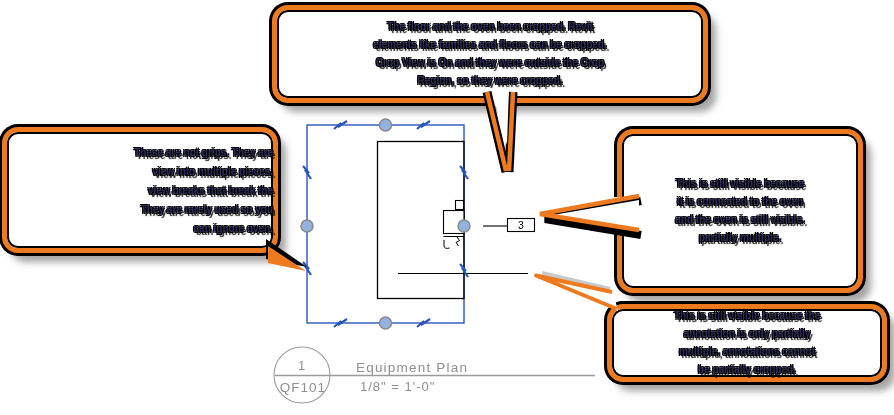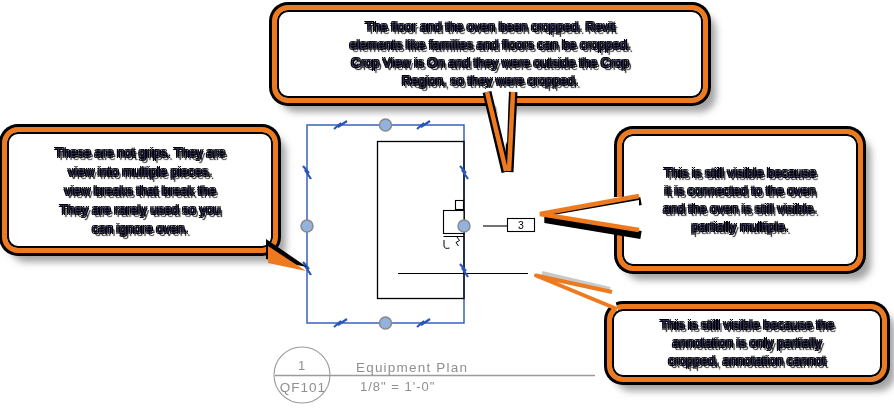--- a/index.html
+++ b/index.html
@@ -10,29 +10,29 @@
   svg{position:absolute;left:0;top:0;}
   .layer{position:absolute;left:0;top:0;width:894px;height:415px;pointer-events:none;}
   .callout{
     position:absolute;box-sizing:border-box;background:#fff;
     border:5px solid #ee7a1f;border-radius:16px;
     box-shadow:0 0 0 3px #000, inset 0 0 0 2px #000, 8px 9px 7px rgba(90,90,90,.55);
     display:flex;flex-direction:column;justify-content:center;align-items:center;
     z-index:2;
   }
   .callout .line{
-    font-weight:normal;font-size:13px;line-height:18px;text-align:center;
+    font-weight:bold;font-size:10px;line-height:18px;text-align:center;
     color:#2a2a55;white-space:nowrap;
     text-shadow:-1px -1px 0 #000, 1px -1px 0 #000, -1px 1px 0 #000,
                 1px 1px 0 #000, 2.5px 2.5px 1px rgba(0,0,0,.92);
   }
   #callout-top{left:272px;top:5px;width:436px;height:98px;}
-  #callout-left{left:2px;top:127px;width:276px;height:126px;}
+  #callout-left{left:2px;top:127px;width:276px;height:126px;align-items:flex-end;}
   #callout-left .line{line-height:19px;}
-  #callout-right{left:617px;top:129px;width:246px;height:142px;}
+  #callout-right{left:617px;top:129px;width:246px;height:164px;}
   #callout-bottom-right{left:607px;top:304px;width:280px;height:78px;}
   #tails{z-index:3;}
 </style>
 </head>
 <body>
 
 <div id="root">
 
   <svg class="layer" width="894" height="415" viewBox="0 0 894 415">
 
@@ -102,21 +102,22 @@
   <div class="callout" id="callout-right">
     <div class="line">This is still visible because</div>
     <div class="line">it is connected to the oven</div>
     <div class="line">and the oven is still visible.</div>
     <div class="line">partially multiple.</div>
   </div>
 
   <div class="callout" id="callout-bottom-right">
     <div class="line">This is still visible because the</div>
     <div class="line">annotation is only partially</div>
-    <div class="line">cropped, annotation cannot</div>
+    <div class="line">multiple, annotations cannot</div>
+    <div class="line">be partially cropped.</div>
   </div>
 
   <svg class="layer" id="tails" width="894" height="415" viewBox="0 0 894 415">
 
     <g>
       <rect x="486" y="88" width="26" height="18" fill="#fff"></rect>
       <path d="M487,92 L506,172" stroke="#000" stroke-width="9" fill="none"></path>
       <path d="M513,92 L509,172" stroke="#000" stroke-width="9" fill="none"></path>
       <path d="M487,92 L506,171" stroke="#ee7a1f" stroke-width="4.5" fill="none"></path>
       <path d="M513,92 L509,171" stroke="#ee7a1f" stroke-width="4.5" fill="none"></path>

